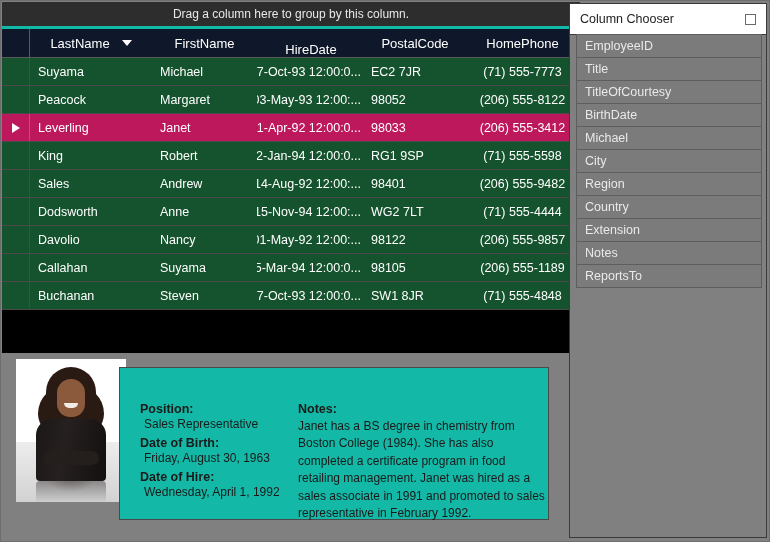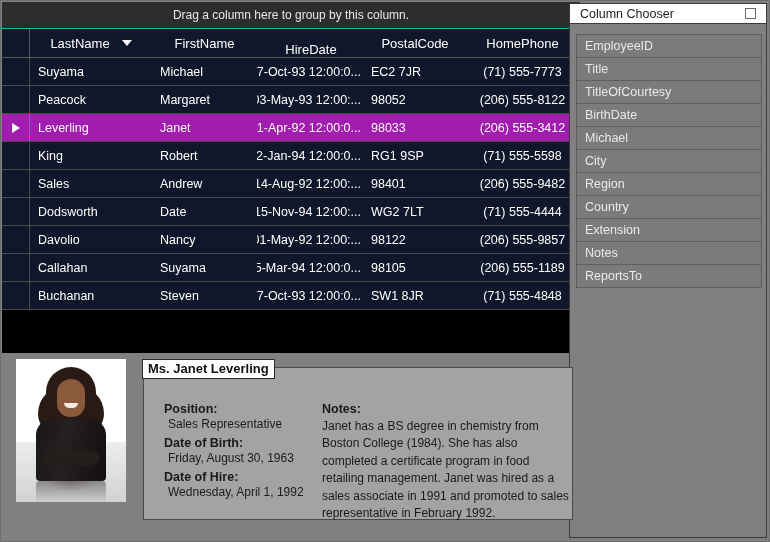--- a/index.html
+++ b/index.html
@@ -27,21 +27,21 @@
   }
   #group-panel {
     height: 27px;
     background: #2d2d2d;
     color: #e8e8e8;
     font-size: 12px;
     display: flex;
     align-items: center;
     justify-content: center;
     box-sizing: border-box;
-    border-bottom: 1px solid #14b8a6;
+    border-bottom: 3px solid #14b8a6;
   }
   #header-row {
     display: flex;
     height: 29px;
     background: #0f172a;
     color: #ffffff;
     font-size: 13px;
     box-sizing: border-box;
     border-bottom: 1px solid #5a5a5a;
   }
@@ -69,21 +69,21 @@
     border-left: 5px solid transparent;
     border-right: 5px solid transparent;
     border-top: 6px solid #ffffff;
   }
 
   .drow {
     display: flex;
     height: 28px;
     font-size: 12.5px;
     color: #ffffff;
-    background: #0f172a;
+    background: #14532d;
     box-sizing: border-box;
     border-bottom: 1px solid #4a4a4a;
   }
   .drow.selected { background: #0b9cc6; }
   .drow .ind-cell { border-right: 1px solid #4a4a4a; }
   .drow.selected .ind-cell { border-right: 1px solid #0b9cc6; }
   .row-marker {
     width: 0; height: 0;
     border-top: 5px solid transparent;
     border-bottom: 5px solid transparent;
@@ -107,21 +107,21 @@
   
   #chooser {
     position: absolute;
     left: 568px; top: 2px;
     width: 198px; height: 535px;
     background: #808080;
     border: 1px solid #3a3a3a;
     box-sizing: border-box;
   }
   #chooser-title {
-    height: 20px;
+    height: 31px;
     background: #ffffff;
     color: #222;
     font-size: 12.5px;
     display: flex; align-items: center;
     padding: 0 10px;
     box-sizing: border-box;
     border-bottom: 1px solid #3a3a3a;
     justify-content: space-between;
   }
   #chooser-close {
@@ -211,23 +211,23 @@
   }
   .ph-refl {
     position: absolute; left: 20px; top: 122px;
     width: 70px; height: 22px;
     background: linear-gradient(rgba(40,34,34,0.45), rgba(200,200,200,0));
     border-radius: 4px;
   }
 
   #card {
     position: absolute;
-    left: 134px; top: 10px;
+    left: 110px; top: 10px;
     width: 430px; height: 153px;
-    background: #a3a3a3;
+    background: #14b8a6;
     border: 1px solid #4a4a4a;
     box-sizing: border-box;
   }
   #card-legend {
     position: absolute;
     left: 133px; top: 2px;
     background: #ffffff;
     border: 1px solid #2a2a2a;
     padding: 1px 5px 2px 5px;
     font-size: 13px;
@@ -296,21 +296,21 @@
           <div class="dcell c4">(71) 555-7773</div>
         </div>
         <div class="drow">
           <div class="ind-cell"></div>
           <div class="dcell c0">Peacock</div>
           <div class="dcell c1">Margaret</div>
           <div class="dcell c2">03-May-93  12:00:...</div>
           <div class="dcell c3">98052</div>
           <div class="dcell c4">(206) 555-8122</div>
         </div>
-        <div class="drow selected" style="background: #a21caf; text-align: right;">
+        <div class="drow selected" style="background: #be185d; text-align: right;">
           <div class="ind-cell">
             <div class="row-marker"></div>
           </div>
           <div class="dcell c0">Leverling</div>
           <div class="dcell c1">Janet</div>
           <div class="dcell c2">01-Apr-92  12:00:0...</div>
           <div class="dcell c3">98033</div>
           <div class="dcell c4">(206) 555-3412</div>
         </div>
         <div class="drow">
@@ -325,21 +325,21 @@
           <div class="ind-cell"></div>
           <div class="dcell c0">Sales</div>
           <div class="dcell c1">Andrew</div>
           <div class="dcell c2">14-Aug-92  12:00:...</div>
           <div class="dcell c3">98401</div>
           <div class="dcell c4">(206) 555-9482</div>
         </div>
         <div class="drow">
           <div class="ind-cell"></div>
           <div class="dcell c0">Dodsworth</div>
-          <div class="dcell c1">Date</div>
+          <div class="dcell c1">Anne</div>
           <div class="dcell c2">15-Nov-94  12:00:...</div>
           <div class="dcell c3">WG2 7LT</div>
           <div class="dcell c4">(71) 555-4444</div>
         </div>
         <div class="drow">
           <div class="ind-cell"></div>
           <div class="dcell c0">Davolio</div>
           <div class="dcell c1">Nancy</div>
           <div class="dcell c2">01-May-92  12:00:...</div>
           <div class="dcell c3">98122</div>
@@ -406,16 +406,15 @@
         <div class="fld-value">Friday, August 30, 1963</div>
         <div class="fld-label">Date of Hire:</div>
         <div class="fld-value">Wednesday, April 1, 1992</div>
       </div>
       <div id="card-right">
         <div class="fld-label">Notes:</div>
         <div id="notes-body"> Janet has a BS degree in chemistry from Boston College (1984). She has also completed a certificate program in food retailing management. Janet was hired as a sales associate in 1991 and promoted to sales representative in February 1992.</div>
       </div>
     </div>
 
-    <div id="card-legend">Ms. Janet Leverling</div>
   </div>
 
 </div>
 
 </body></html>

